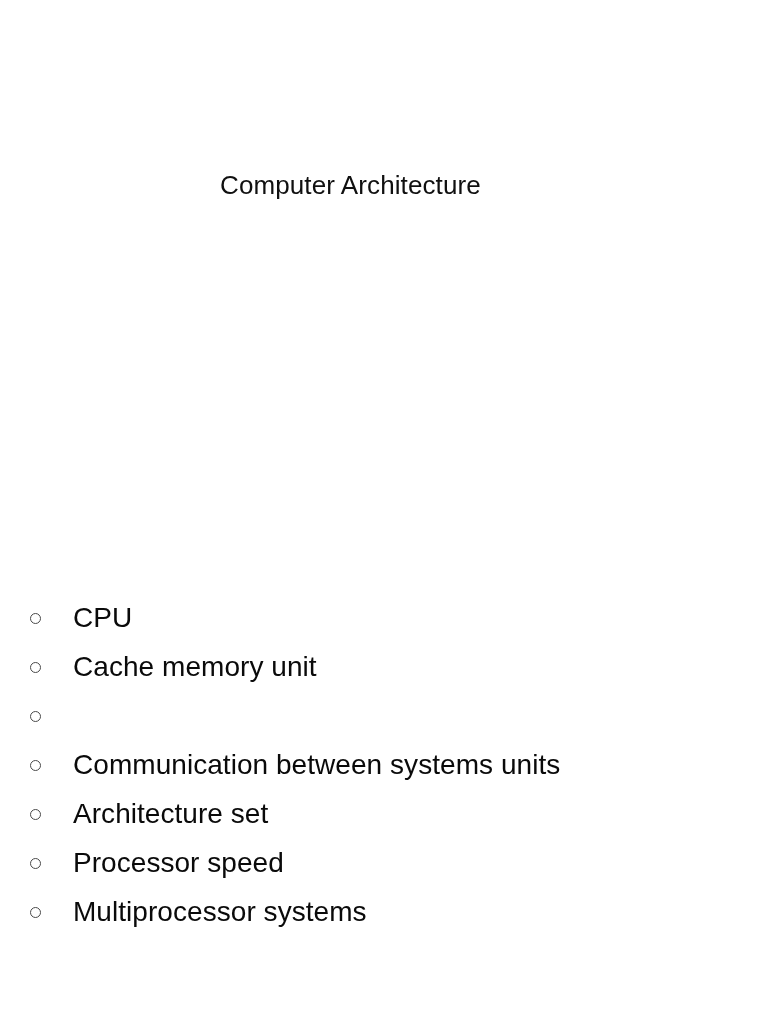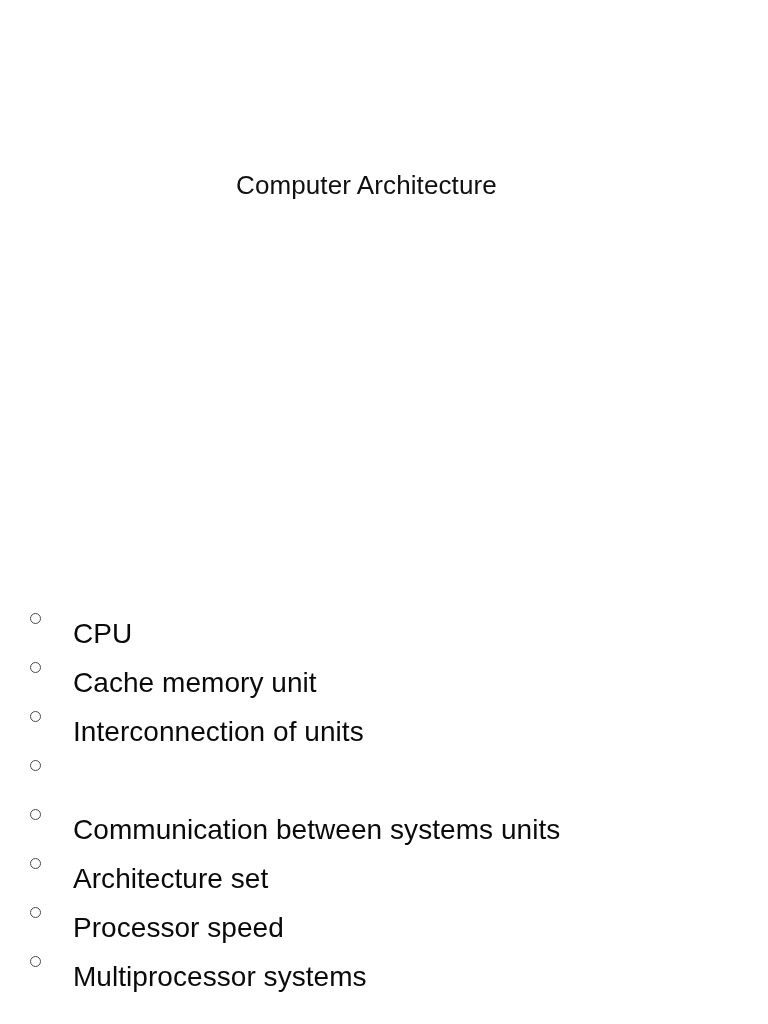--- a/index.html
+++ b/index.html
@@ -19,21 +19,21 @@
     width: 768px;
     height: 1024px;
     background: #ffffff;
     overflow: hidden;
     margin: 0 auto;
   }
 
   
   .slide-title {
     position: absolute;
-    left: 236px;
+    left: 220px;
     top: 168px;
     font-size: 26px;
     line-height: 34px;
     font-weight: 400;
     letter-spacing: 0.1px;
     color: #101010;
     white-space: nowrap;
   }
 
   
@@ -64,21 +64,21 @@
     height: 11px;
     box-sizing: border-box;
     border: 1.4px solid #4a4a4a;
     border-radius: 50%;
     background: transparent;
   }
 
   .bullet-text {
     position: absolute;
     left: 73px;
-    top: 16px;
+    top: 0;
     font-size: 28px;
     line-height: 40px;
     font-weight: 400;
     color: #0a0a0a;
     letter-spacing: 0.05px;
     white-space: nowrap;
   }
 </style>
 </head>
 <body>
@@ -92,24 +92,20 @@
     <li class="bullet-item">
       <span class="bullet-marker"></span>
       <span class="bullet-text">CPU</span>
     </li>
 
     <li class="bullet-item">
       <span class="bullet-marker"></span>
       <span class="bullet-text">Cache memory unit</span>
     </li>
 
-    <li class="bullet-item">
-      <span class="bullet-marker"></span>
-      <span class="bullet-text">Interconnection of units</span>
-    </li>
 
     <li class="bullet-item">
       <span class="bullet-marker"></span>
     </li>
 
     <li class="bullet-item">
       <span class="bullet-marker"></span>
       <span class="bullet-text">Communication between systems units</span>
     </li>
 

